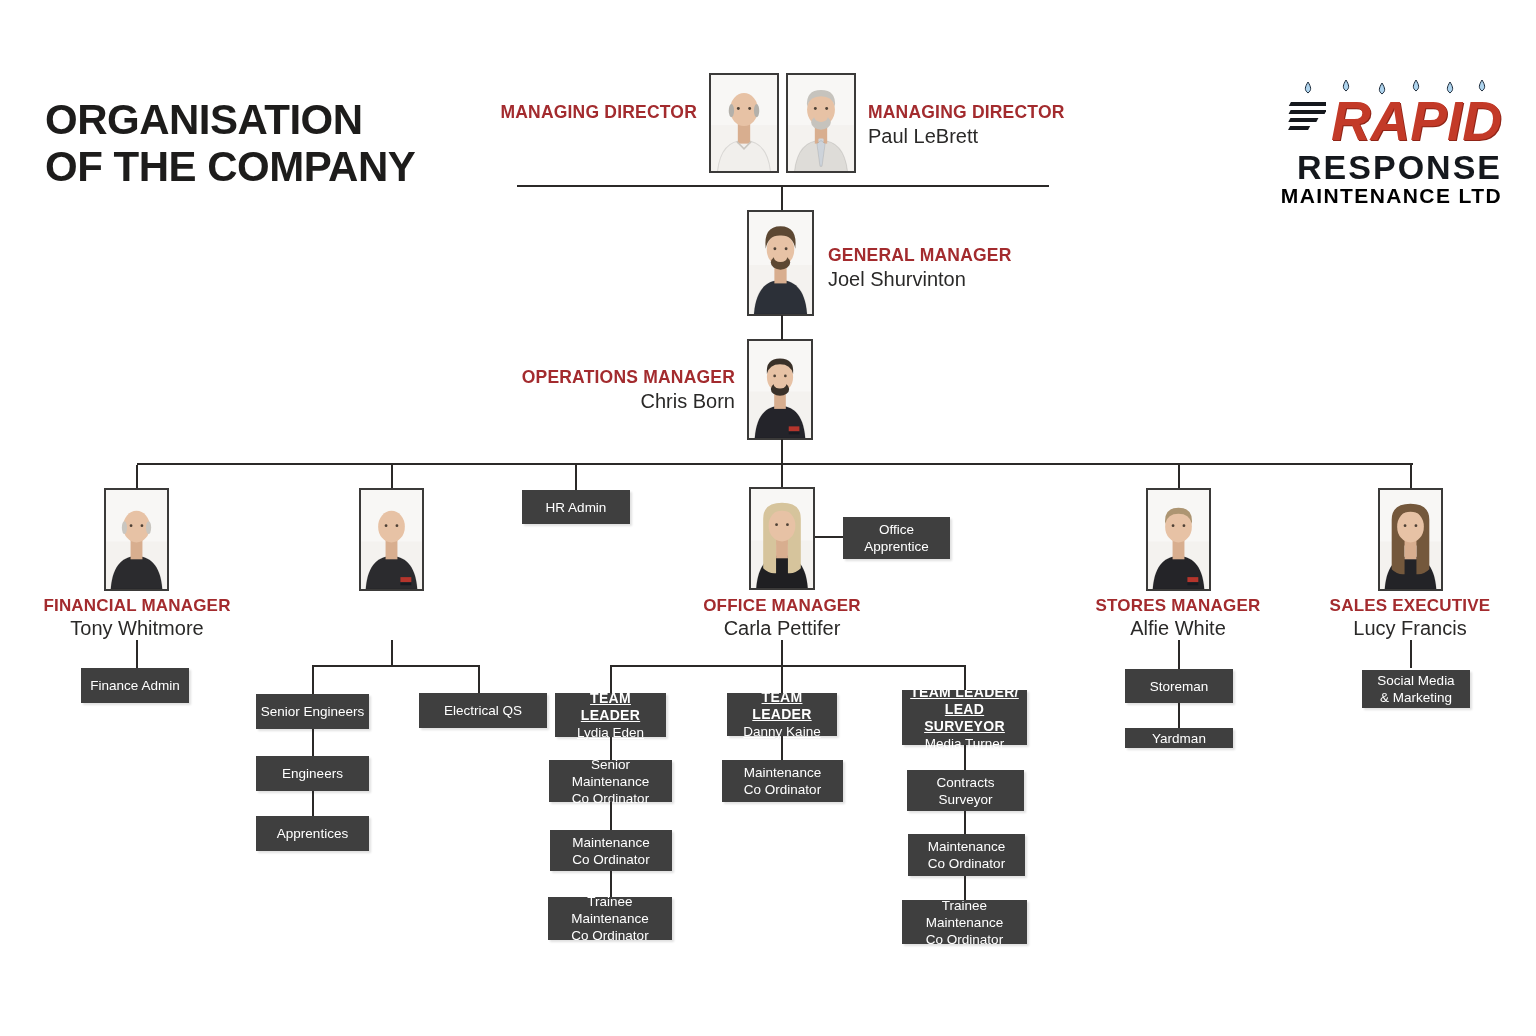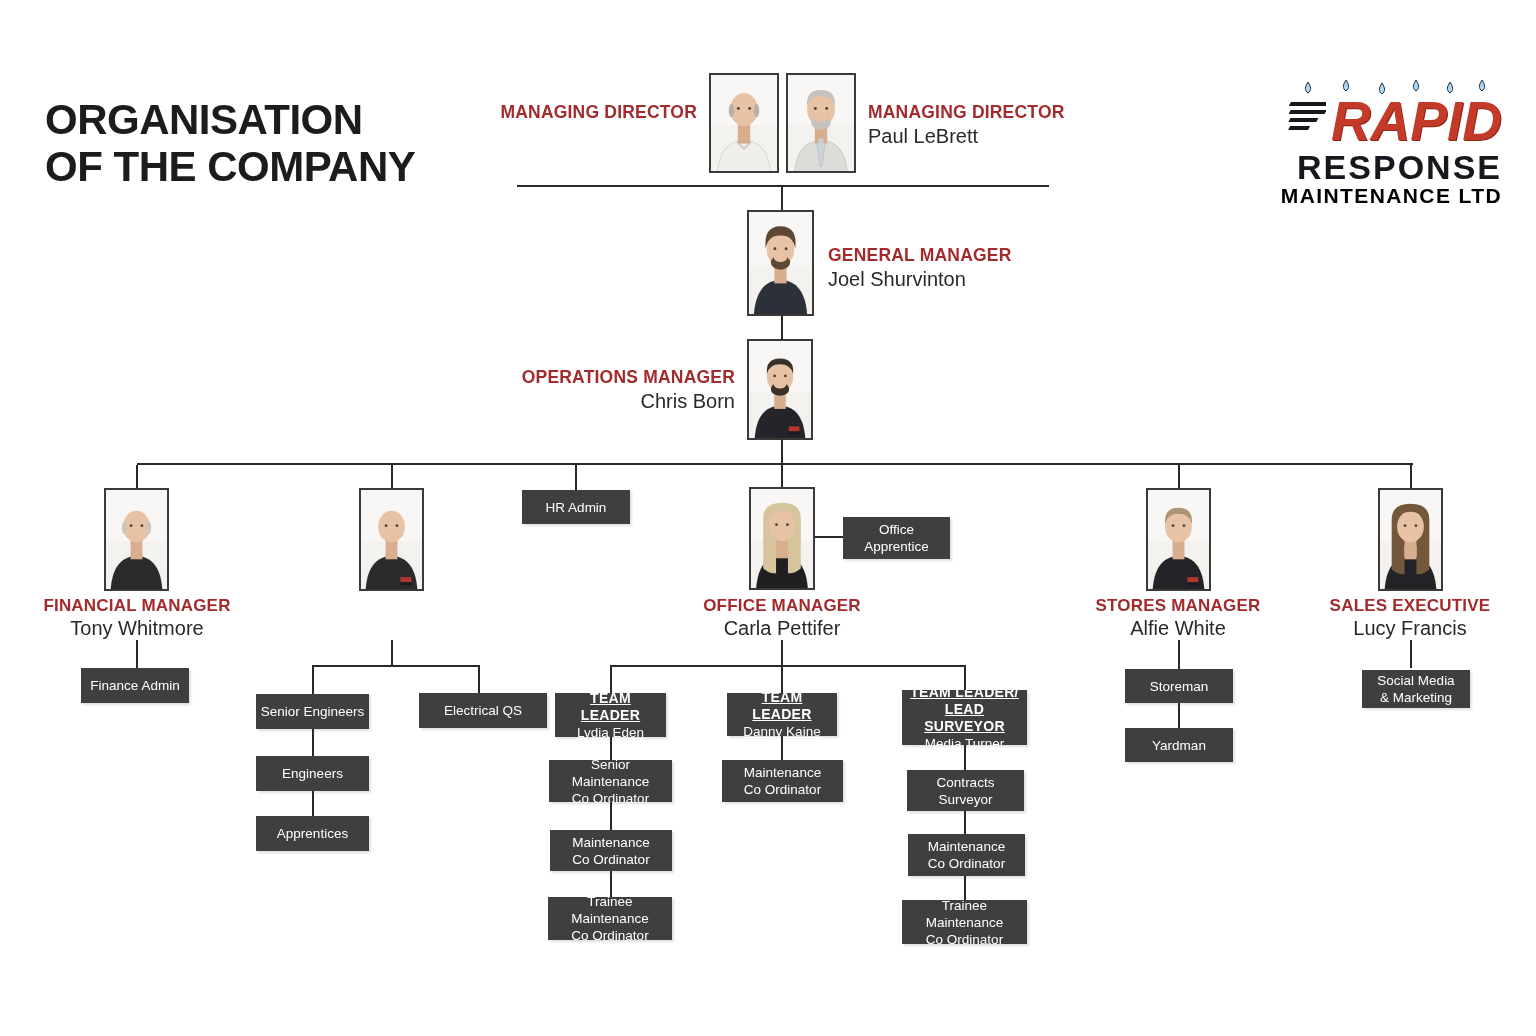--- a/index.html
+++ b/index.html
@@ -287,21 +287,21 @@
 Surveyor</div>
   <div class="role-box" style="left:550px;top:830px;width:122px;height:41px">Maintenance
 Co Ordinator</div>
   <div class="role-box" style="left:908px;top:834px;width:117px;height:42px">Maintenance
 Co Ordinator</div>
   <div class="role-box" style="left:548px;top:897px;width:124px;height:43px">Trainee Maintenance
 Co Ordinator</div>
   <div class="role-box" style="left:902px;top:900px;width:125px;height:44px">Trainee Maintenance
 Co Ordinator</div>
   <div class="role-box" style="left:1125px;top:669px;width:108px;height:34px">Storeman</div>
-  <div class="role-box" style="left:1125px;top:728px;width:108px;height:34px">Yardman</div>
+  <div class="role-box" style="left:1125px;top:728px;width:108px;height:20px">Yardman</div>
   <div class="role-box" style="left:1362px;top:670px;width:108px;height:38px">Social Media
 &amp; Marketing</div>
 
 <div class="ln" style="left: 517px; top: 185px; width: 532px; height: 2px;"></div>
     <div class="ln" style="left: 781px; top: 187px; width: 2px; height: 23px;"></div>
     <div class="ln" style="left: 781px; top: 315px; width: 2px; height: 25px;"></div>
     <div class="ln" style="left: 781px; top: 439px; width: 2px; height: 25px;"></div>
     <div class="ln" style="left: 137px; top: 463px; width: 1276px; height: 2px;"></div>
     <div class="ln" style="left: 136px; top: 465px; width: 2px; height: 23px;"></div>
     <div class="ln" style="left: 391px; top: 465px; width: 2px; height: 23px;"></div>

